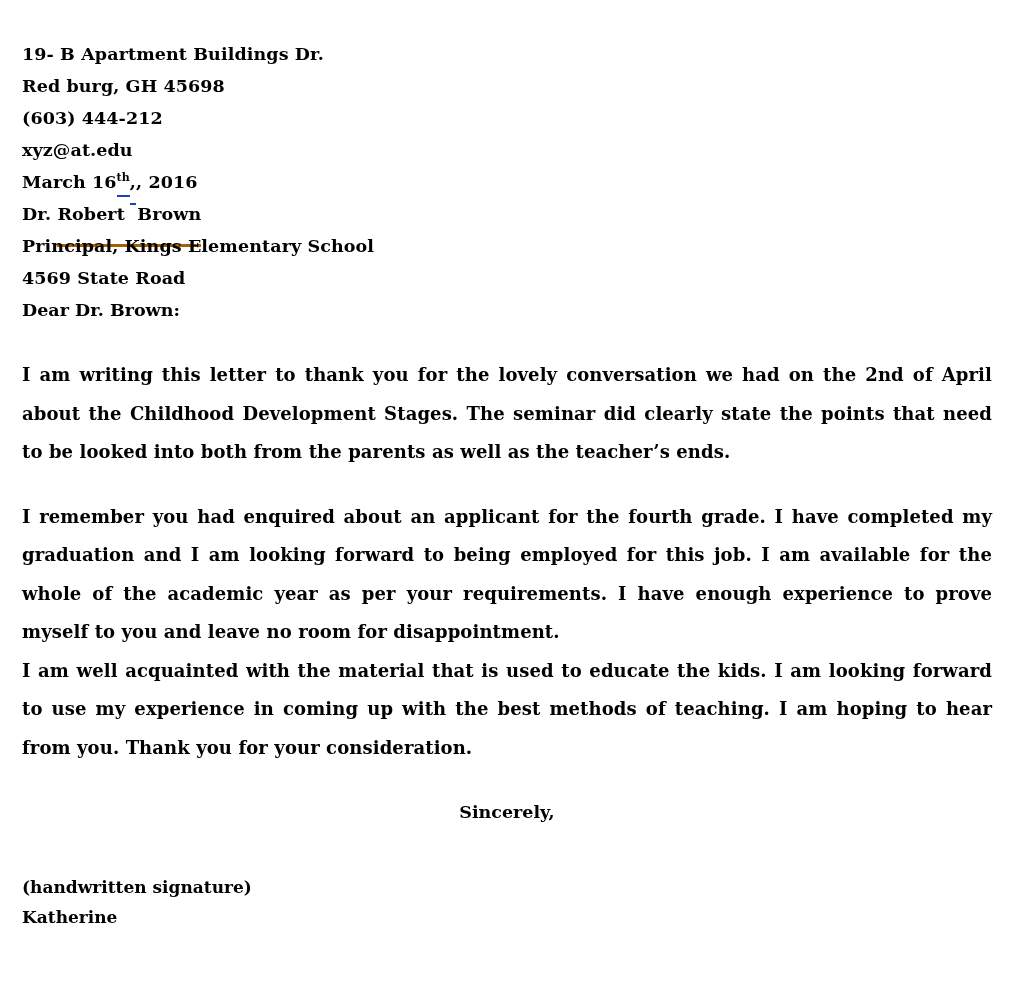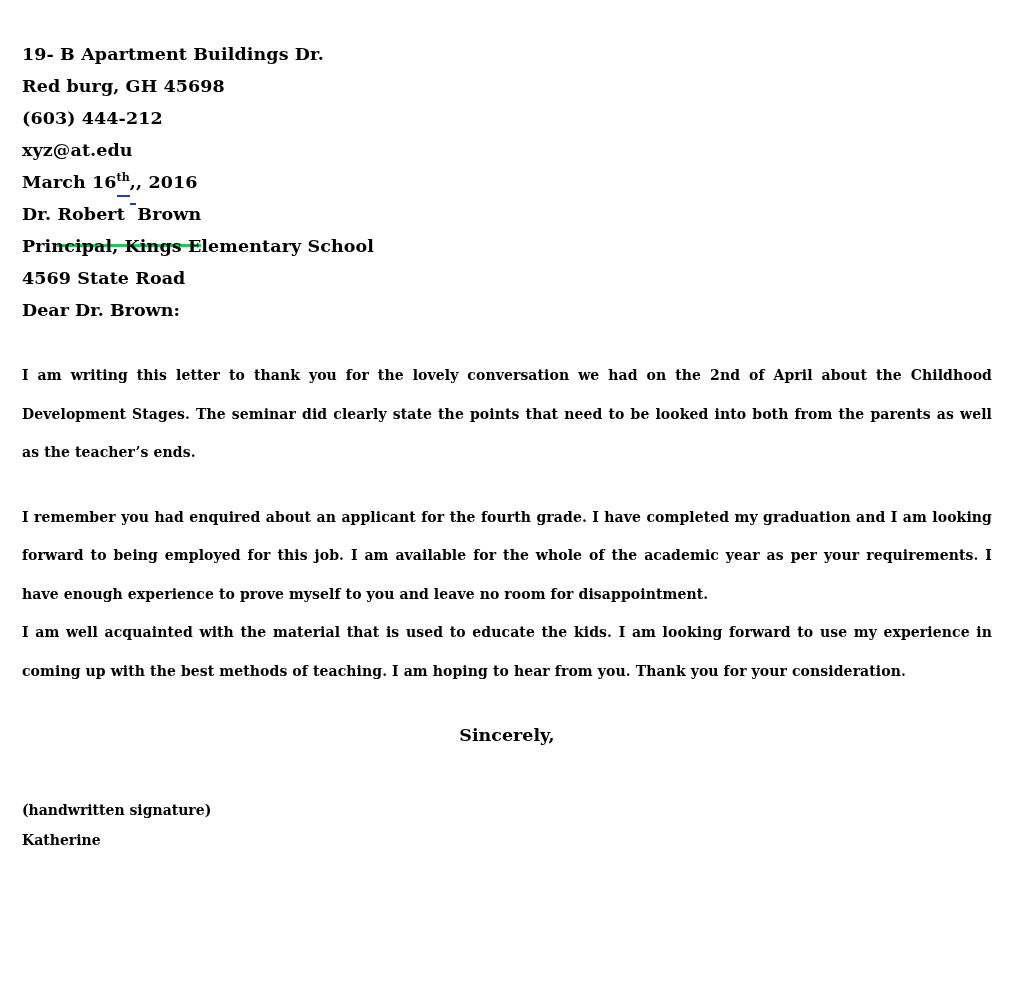--- a/index.html
+++ b/index.html
@@ -49,39 +49,39 @@
     vertical-align: super;
     line-height: 0;
   }
 
   .u-blue {
     border-bottom: 2.5px solid #1b3fbe;
     padding-bottom: 11px;
   }
 
   .u-blue-name {
-    border-bottom: 3px solid #22c55e;
+    border-bottom: 3px solid #a16207;
     padding-bottom: 20px;
   }
 
   
   .salutation {
     font-size: 17.5px;
     font-weight: bold;
     line-height: 32px;
     margin-top: 0;
   }
 
   
   .body-block {
     margin-top: 30px;
   }
 
   .para {
-    font-size: 14px;
+    font-size: 18px;
     font-weight: bold;
     line-height: 38.5px;
     text-align: justify;
     text-justify: inter-word;
     margin: 0 0 26px 0;
     letter-spacing: 0.1px;
   }
 
   .para.tight {
     margin-bottom: 0;
@@ -97,21 +97,21 @@
     font-weight: bold;
     line-height: 38.5px;
     text-align: center;
   }
 
   .signature-block {
     margin-top: 40px;
   }
 
   .sig-line {
-    font-size: 14px;
+    font-size: 17px;
     font-weight: bold;
     line-height: 30px;
     text-align: left;
   }
 </style>
 </head>
 <body>
 
 <div class="page">
   <div class="letter">

